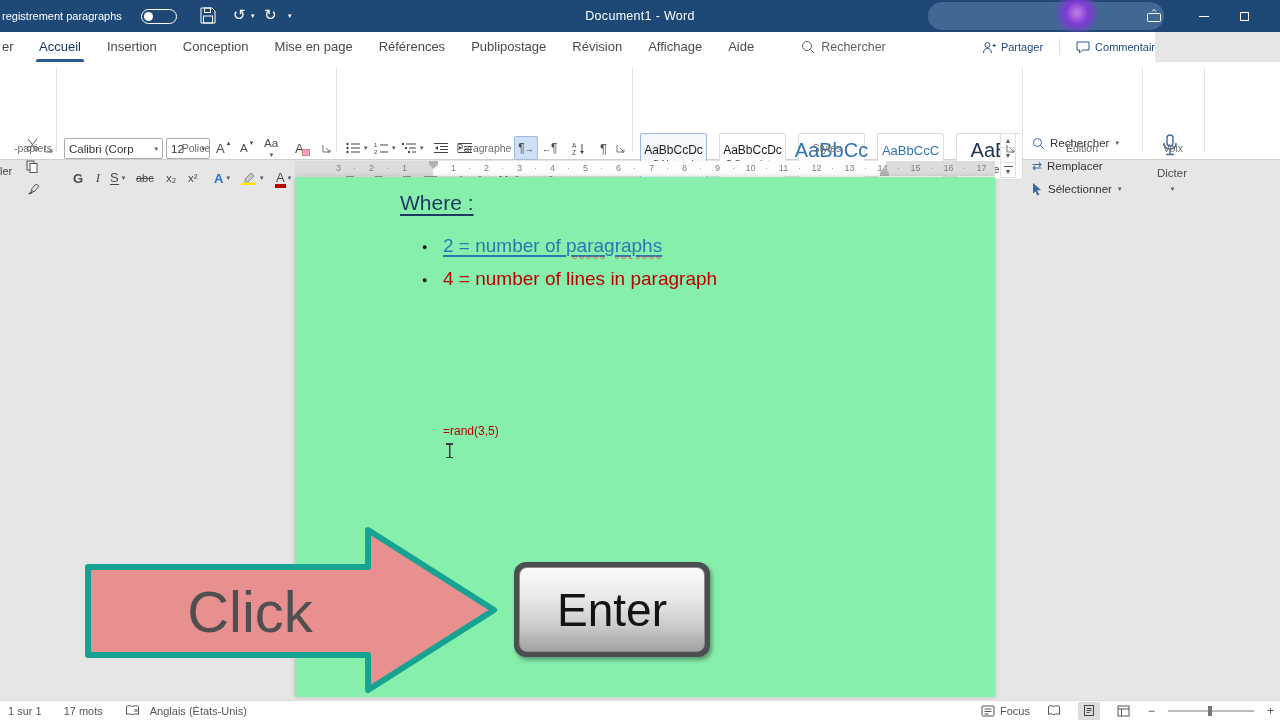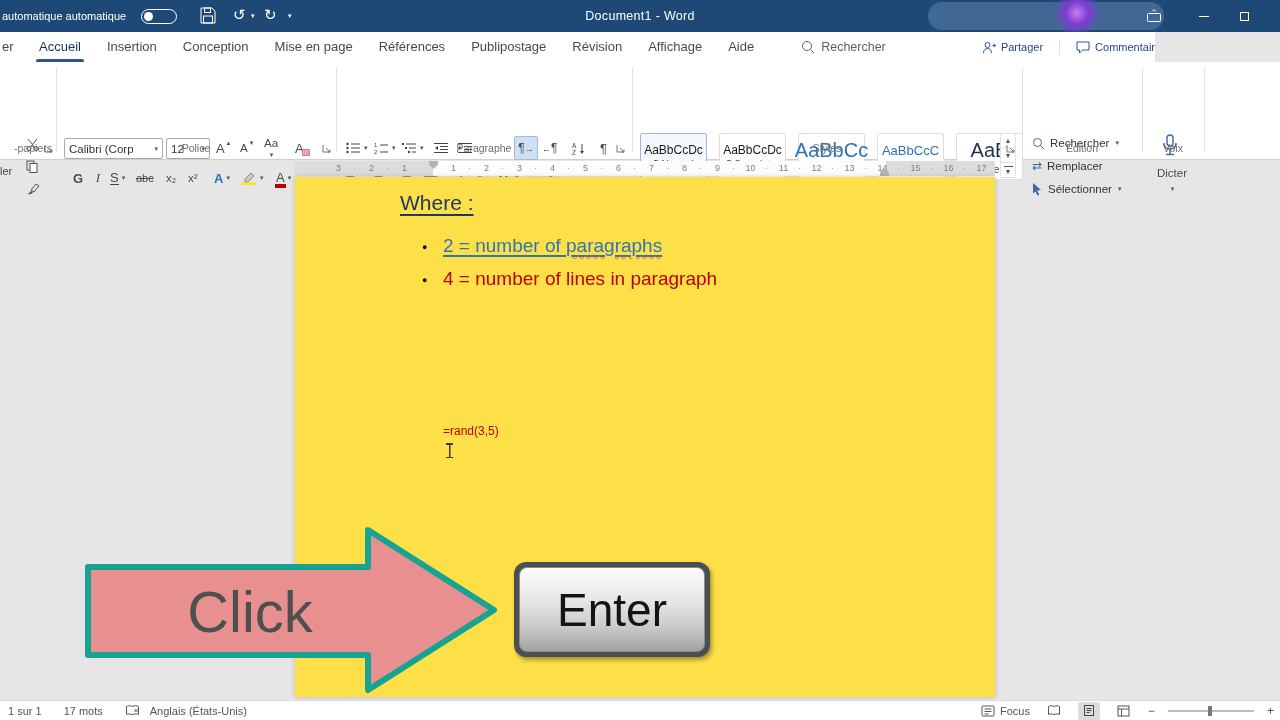--- a/index.html
+++ b/index.html
@@ -80,21 +80,21 @@
   .ruler{position:absolute;left:0;top:160px;width:1280px;height:17px;}
   .ruler-page{position:absolute;left:295px;top:1px;width:700px;height:15px;background:#dcdcdc;}
   .ruler-text{position:absolute;left:138px;top:0;width:453px;height:15px;background:#fdfdfd;}
   .ticks{position:absolute;top:2px;display:flex;}
   .tick{width:33px;text-align:center;font-size:9px;color:#808080;position:relative;}
   .tick+.tick::before{content:"·";position:absolute;left:-2px;top:0;color:#9a9a9a;}
   .m-first{position:absolute;left:429px;top:1px;width:9px;height:8px;background:#b3b3b3;clip-path:polygon(0 0,100% 0,100% 45%,50% 100%,0 45%);}
   .m-right{position:absolute;left:880px;top:8px;width:9px;height:8px;background:#b3b3b3;clip-path:polygon(50% 0,100% 55%,100% 100%,0 100%,0 55%);}
 
   
-  .page{position:absolute;left:295px;top:177px;width:700px;height:520px;background:#fde047;box-shadow:0 0 5px rgba(0,0,0,.2);}
+  .page{position:absolute;left:295px;top:177px;width:700px;height:520px;background:#86efac;box-shadow:0 0 5px rgba(0,0,0,.2);}
   .doc-heading{position:absolute;left:105px;top:14px;font-size:21px;color:#1f3864;text-decoration:underline;text-underline-offset:4px;}
   .bullets{position:absolute;left:127px;top:58px;list-style:none;}
   .bullets li{position:relative;padding-left:21px;margin-bottom:11px;font-size:19px;}
   .bullets li::before{content:"●";position:absolute;left:0;top:7px;font-size:9px;color:#111;}
   .seg-blue{color:#2e75b6;text-decoration:underline;text-decoration-thickness:1.5px;text-underline-offset:3px;}
   .seg-red{color:#c00000;}
   .wavy{text-decoration-line:underline;text-decoration-style:wavy;text-decoration-color:#e05a4e;text-decoration-thickness:1px;text-underline-offset:3px;}
   .rand-cmd{position:absolute;left:148px;top:247px;font-size:12px;color:#c00000;}
   .ibeam{position:absolute;left:150px;top:266px;width:9px;height:15px;
          background:linear-gradient(#3c3c3c,#3c3c3c) center/1.5px 100% no-repeat;}
@@ -119,21 +119,21 @@
   .zoom-track{width:86px;height:2px;background:#bdbdbd;position:relative;}
   .zoom-thumb{position:absolute;left:40px;top:-4px;width:4px;height:10px;background:#777;}
   .zoom-glyph{font-size:12px;color:#555;}
 </style>
 </head>
 <body>
 
 <div class="screen">
 
   <div class="titlebar">
-    <span class="autosave">automatique automatique</span>
+    <span class="autosave">registrement paragraphs</span>
     <span class="toggle">
         <span class="knob"></span>
       </span>
     <span class="tb-ic" style="left:200px;">
       <svg width="16" height="17">
           <path d="M1 1h11l3 3v12H1z" fill="none" stroke="#fff"></path>
           <rect x="4.5" y="1" width="6" height="4.5" fill="none" stroke="#fff"></rect>
           <rect x="3.5" y="9" width="9" height="7" fill="none" stroke="#fff"></rect>
         </svg>
     </span>

